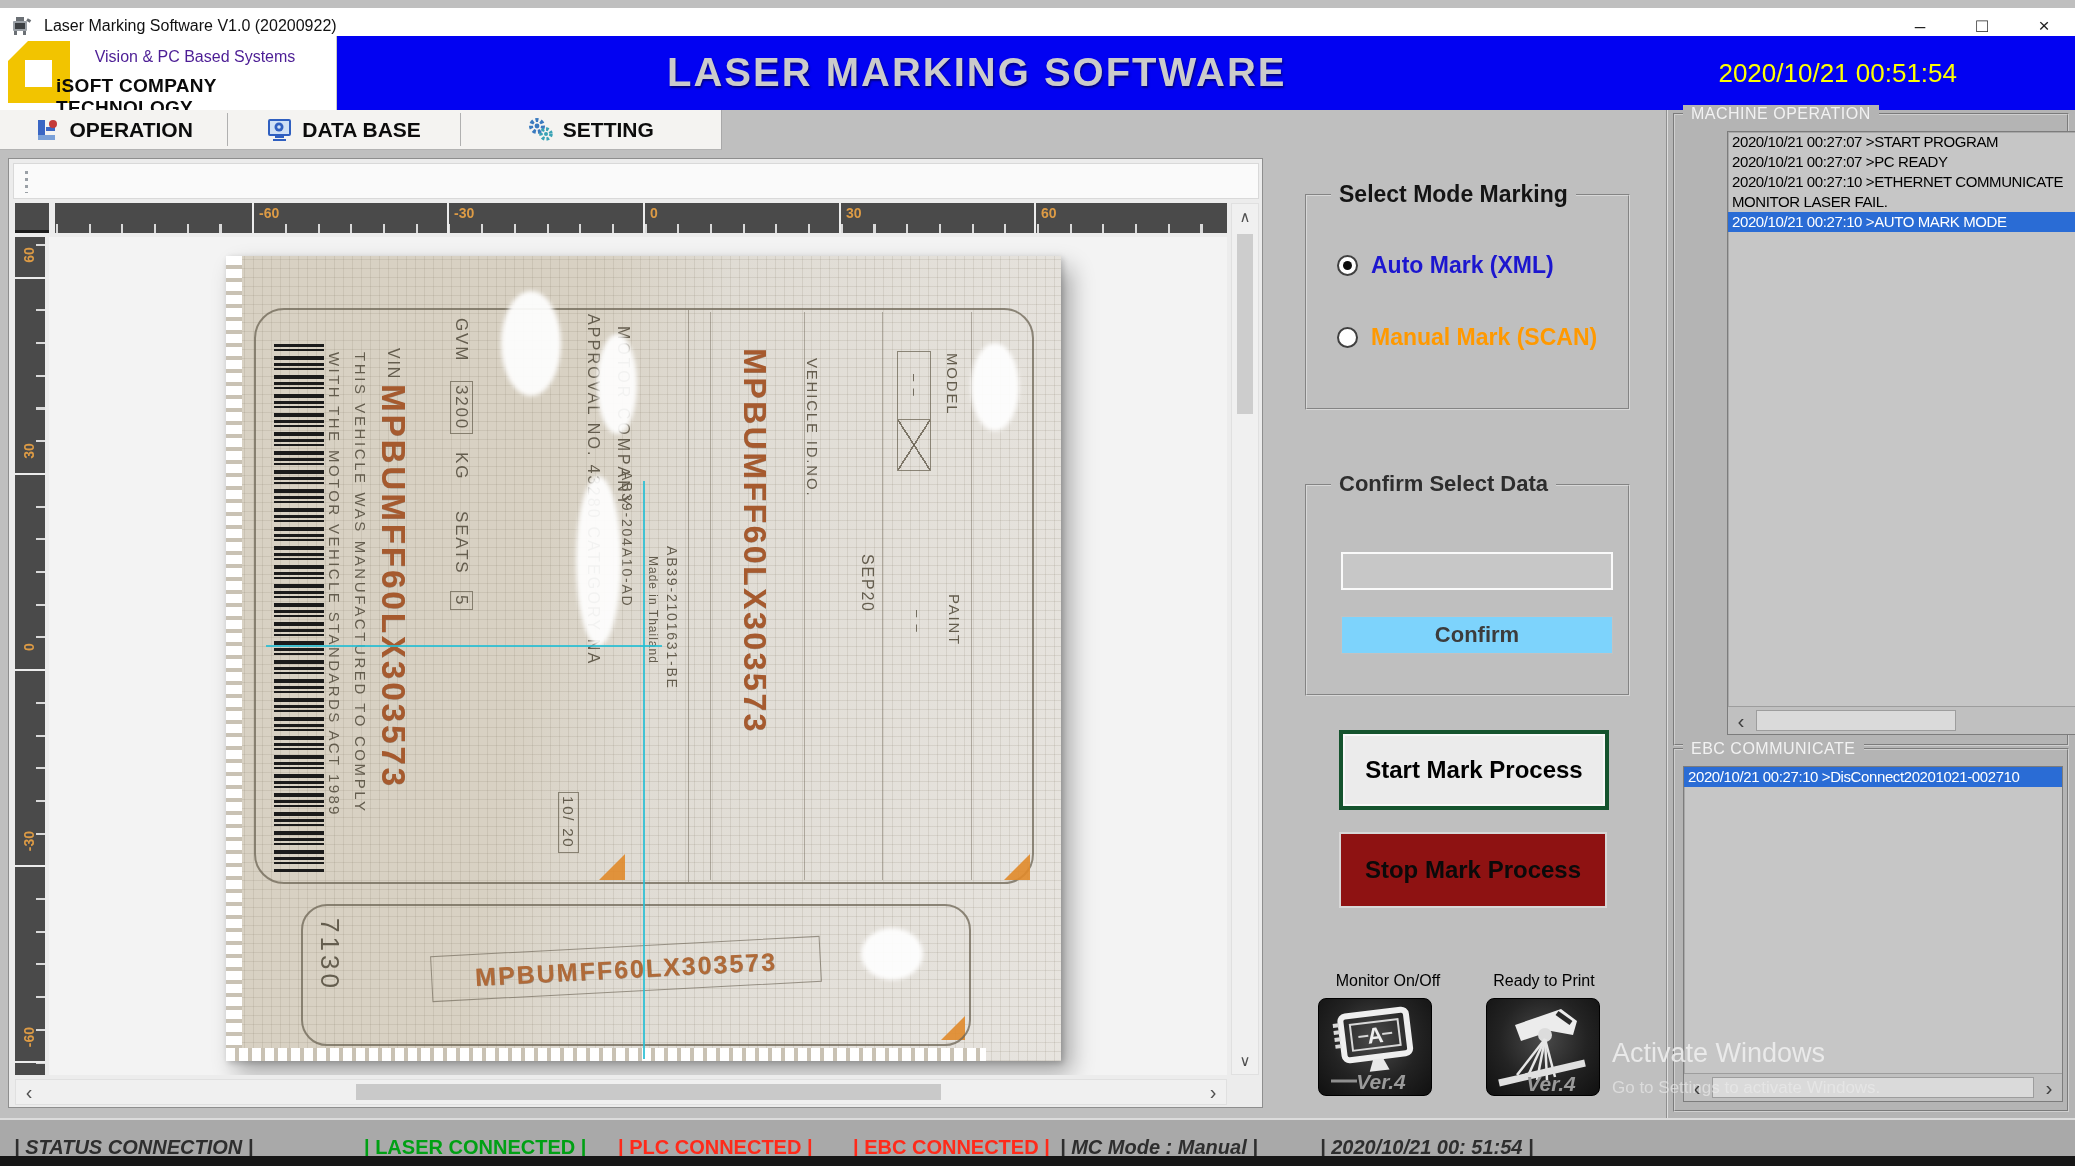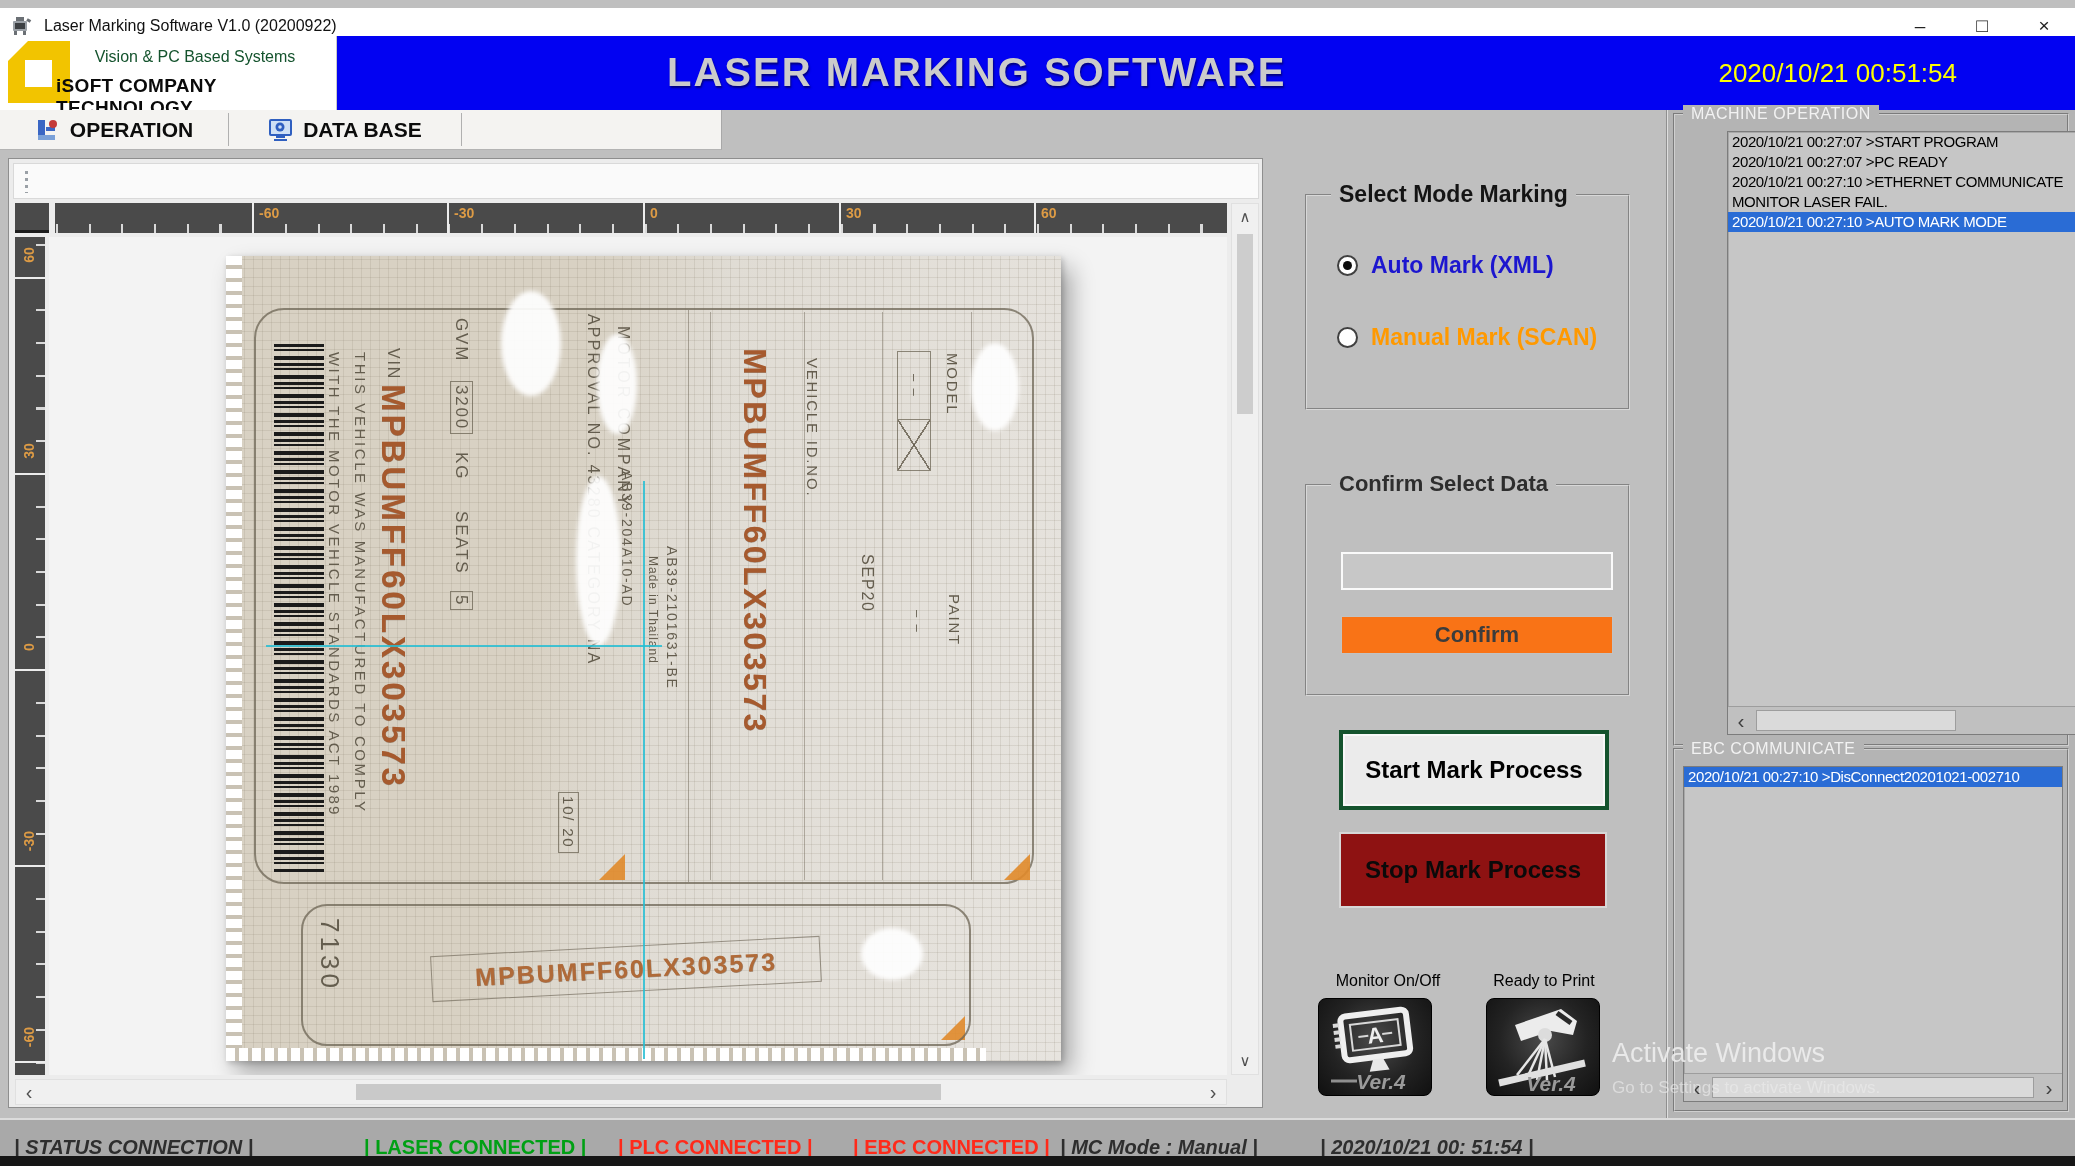--- a/index.html
+++ b/index.html
@@ -13,21 +13,21 @@
   .win-controls { position:absolute; right:0; top:0; height:36px; display:flex; }
   .wc { width:62px; height:36px; display:flex; align-items:center; justify-content:center; font-size:19px; color:#222; cursor:default; }
 
   
   .header { position:absolute; left:0; top:36px; width:2075px; height:74px; display:flex; }
   .brand { position:relative; width:337px; height:74px; background:#ffffff; border-right:1px solid #c9c9c9; }
   .logo { position:absolute; left:8px; top:5px; width:62px; height:62px; background:#f2c400; }
   .logo::before { content:""; position:absolute; left:0; top:0; border-left:20px solid #fff; border-bottom:20px solid transparent; }
   .logo::after { content:""; position:absolute; left:17px; top:19px; width:27px; height:27px; background:#fff; }
   .brand-text { position:absolute; left:56px; top:4px; width:278px; height:66px; }
-  .tagline { text-align:center; margin-top:8px; font-size:16px; color:#14532d; }
+  .tagline { text-align:center; margin-top:8px; font-size:16px; color:#4c1d95; }
   .brandname { margin-top:9px; font-size:19px; font-weight:bold; color:#0a0a0a; letter-spacing:.3px; }
   .banner { position:relative; flex:1; background:#0202f2; }
   .banner-title { position:absolute; left:330px; top:14px; width:520px; text-align:center; font-size:40px; font-weight:bold; letter-spacing:2px; color:#cbcbcb; text-shadow:1px 2px 2px rgba(0,0,40,.55); white-space:nowrap; }
   .clock { position:absolute; right:118px; top:22px; font-size:26px; color:#ffff00; }
 
   
   .tabbar { position:absolute; left:0; top:110px; width:1666px; height:40px; background:#bfbfbf; }
   .tabstrip { position:absolute; left:0; top:0; width:722px; height:40px; background:#f4f3f1; display:flex; border-right:1px solid #a8a8a8; border-bottom:1px solid #b3b3b3; }
   .tab { display:flex; align-items:center; justify-content:center; gap:9px; font-size:21px; font-weight:bold; color:#0c0c0c; cursor:default; }
   .tab1 { width:228px; } .tab2 { width:232px; } .tab3 { width:261px; }
@@ -104,21 +104,21 @@
   .gb-mode { left:42px; top:44px; width:325px; height:216px; }
   .gb-mode .gtitle { font-size:23px; color:#141414; }
   .radio-row { position:absolute; left:30px; display:flex; align-items:center; gap:13px; cursor:default; }
   .radio { width:21px; height:21px; border-radius:50%; background:#fff; border:2px solid #404040; position:relative; flex:0 0 auto; }
   .radio.checked::after { content:""; position:absolute; left:4px; top:4px; width:9px; height:9px; border-radius:50%; background:#0d0d0d; }
   .rlabel { font-size:23px; font-weight:bold; white-space:nowrap; }
   .gb-confirm { left:42px; top:334px; width:325px; height:212px; }
   .gb-confirm .gtitle { font-size:22px; color:#2e2e2e; }
   .confirm-input { position:absolute; left:34px; top:66px; width:272px; height:38px; background:#c7c7c7; border:2px solid #fafafa; outline:none; font-size:20px; padding:0 8px; color:#222; }
   .btn { display:flex; align-items:center; justify-content:center; cursor:default; }
-  .btn-confirm { position:absolute; left:34px; top:130px; width:272px; height:38px; background:#f97316; border:1px solid #c2c2c2; font-size:22px; font-weight:bold; color:#3c3c3c; }
+  .btn-confirm { position:absolute; left:34px; top:130px; width:272px; height:38px; background:#7dd3fc; border:1px solid #c2c2c2; font-size:22px; font-weight:bold; color:#3c3c3c; }
   .btn-start { position:absolute; left:76px; top:580px; width:270px; height:80px; background:#ebebeb; border:4px solid #14532d; box-shadow:inset 0 0 0 2px #f8f8f8; font-size:24px; font-weight:bold; color:#000; }
   .btn-stop  { position:absolute; left:76px; top:682px; width:268px; height:76px; background:#8e1212; border:2px solid #d7d7d7; font-size:24px; font-weight:bold; color:#0a0a0a; }
   .ind-label { position:absolute; width:160px; text-align:center; font-size:16px; color:#000; top:822px; }
   .ind-icon { position:absolute; top:848px; width:114px; height:98px; border-radius:8px; border:1px solid #000;
               background:radial-gradient(circle at 50% 42%, #4a4a4a 0%, #232323 55%, #101010 100%); }
 
   
   .log-panel { position:absolute; left:1666px; top:110px; width:409px; height:1008px; background:#b4b4b4; border-left:1px solid #8f8f8f; box-shadow:inset 1px 0 0 #dedede; }
   .lgroup { position:absolute; left:6px; width:396px; border:2px groove #cfcfcf; }
   .lgroup .gtitle { background:#b4b4b4; font-size:16px; font-weight:normal; color:#f2f2f2; top:-10px; left:8px; letter-spacing:.5px; }
@@ -207,20 +207,31 @@
             <rect x="2" y="3" width="21" height="15" rx="1" fill="#cfe0f5" stroke="#2f5fc0" stroke-width="2"></rect>
             <circle cx="12" cy="10" r="4.5" fill="#2f5fc0"></circle>
             <circle cx="12" cy="10" r="1.8" fill="#cfe0f5"></circle>
             <rect x="8" y="19" width="9" height="2" fill="#2f5fc0"></rect>
             <rect x="6" y="22" width="13" height="2" fill="#2f5fc0"></rect>
           </svg>
         </span>
         <span>DATA BASE</span>
       </div>
       <div class="tsep"></div>
+      <div class="tab tab3">
+        <span>
+          <svg width="26" height="26" viewBox="0 0 26 26">
+            <circle cx="9" cy="9" r="6" fill="none" stroke="#3a7abf" stroke-width="4" stroke-dasharray="3 2.2"></circle>
+            <circle cx="9" cy="9" r="2.4" fill="#3a7abf"></circle>
+            <circle cx="18" cy="17" r="5" fill="none" stroke="#39a3b5" stroke-width="3.5" stroke-dasharray="2.6 2"></circle>
+            <circle cx="18" cy="17" r="2" fill="#39a3b5"></circle>
+          </svg>
+        </span>
+        <span>SETTING</span>
+      </div>
     </div>
   </div>
 
   <div class="workspace">
 
     <div class="canvas-panel">
       <div class="canvas-toolbar">
         <div class="grip"></div>
       </div>
       <div class="ruler-corner"></div>

